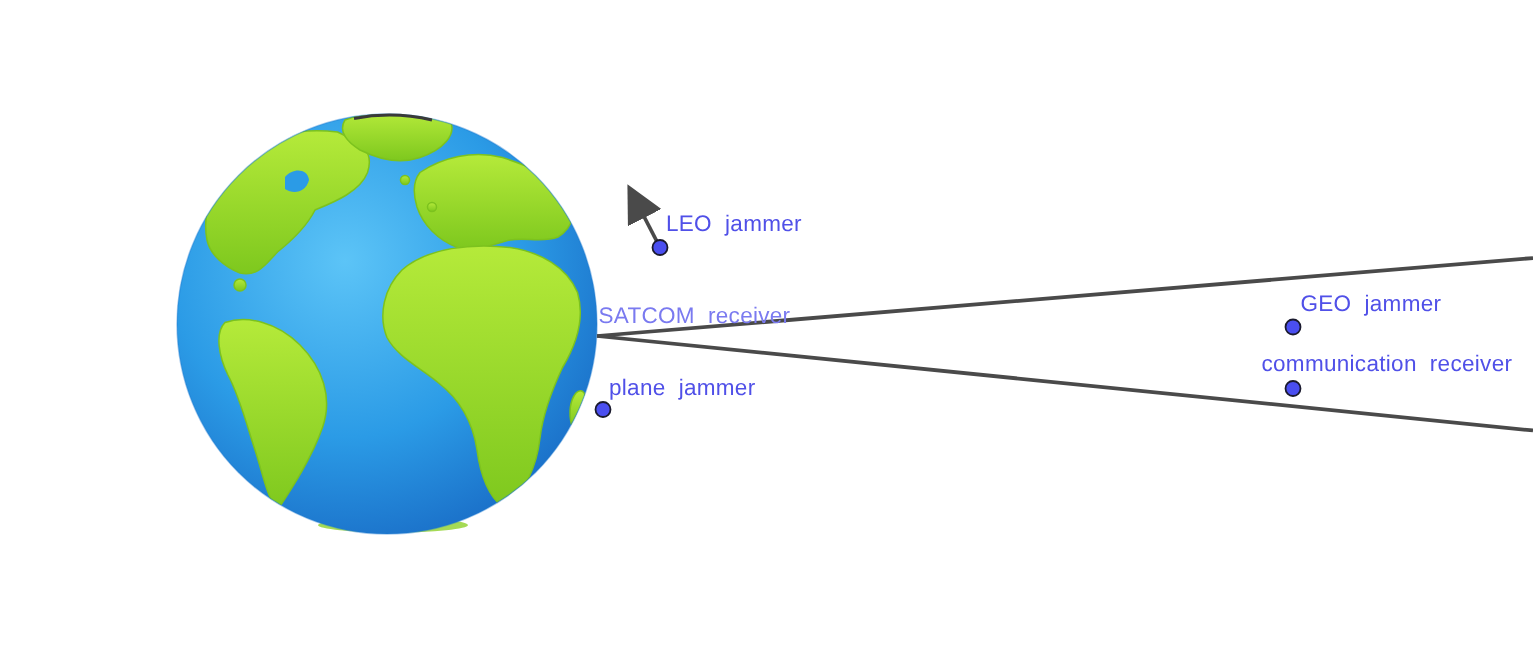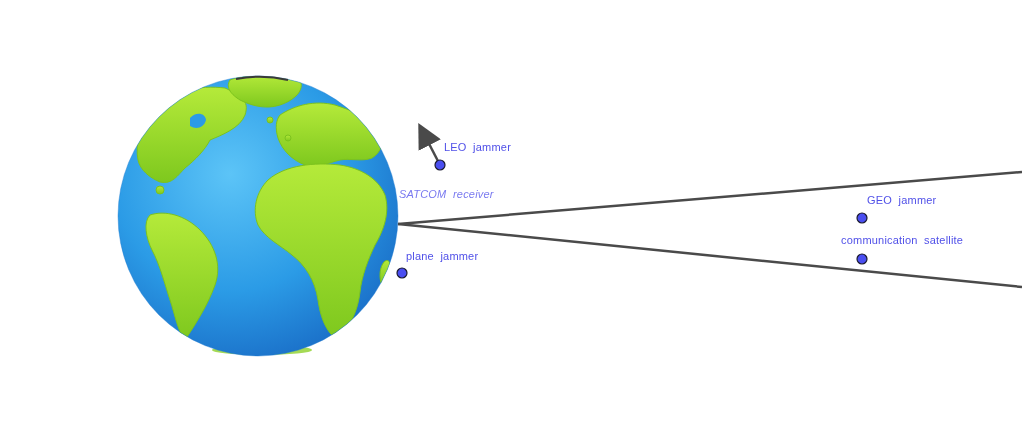--- a/index.html
+++ b/index.html
@@ -1,18 +1,18 @@
 <!DOCTYPE html>
 <html><head>
   <meta charset="utf-8">
   <style>
     html, body { margin: 0; padding: 0; background: #ffffff; }
     body { width: 1022px; height: 437px; overflow: hidden; position: relative; font-family: "Liberation Sans", sans-serif; }
     #canvas { position: absolute; left: 0; top: 0; width: 1022px; height: 437px; }
-    .label { position: absolute; font-size: 11px; color: #5050e8; white-space: pre; letter-spacing: 0.2px; }
+    .label { position: absolute; font-size: 15px; color: #5050e8; white-space: pre; letter-spacing: 0.2px; }
     .label.light { color: #7a7af0; }
   </style>
 </head>
 <body>
 
 <svg id="canvas" width="1022" height="437" viewBox="0 0 1022 437" xmlns="http://www.w3.org/2000/svg">
   <defs>
     <radialGradient id="oceanGrad" cx="40%" cy="35%" r="70%">
       <stop offset="0%" stop-color="#5cc4f7"></stop>
       <stop offset="60%" stop-color="#2b9be6"></stop>
@@ -62,16 +62,16 @@
 
   <line x1="440" y1="165" x2="424" y2="134" stroke="#4a4a4a" stroke-width="2.5" marker-end="url(#arrowHead)"></line>
 
   <circle cx="440" cy="165" r="5" fill="#4a4ef0" stroke="#1a1a2e" stroke-width="1.2"></circle>
   <circle cx="402" cy="273" r="5" fill="#4a4ef0" stroke="#1a1a2e" stroke-width="1.2"></circle>
   <circle cx="862" cy="218" r="5" fill="#4a4ef0" stroke="#1a1a2e" stroke-width="1.2"></circle>
   <circle cx="862" cy="259" r="5" fill="#4a4ef0" stroke="#1a1a2e" stroke-width="1.2"></circle>
 </svg>
 
 <div class="label" style="left:444px; top:141px;">LEO  jammer</div>
-<div class="label light" style="left:399px; top:188px;font-style:italic;">SATCOM  receiver</div>
+<div class="label light" style="left:399px; top:202px;">SATCOM  receiver</div>
 <div class="label" style="left:406px; top:250px;">plane  jammer</div>
 <div class="label" style="left:867px; top:194px;text-align:center;">GEO  jammer</div>
-<div class="label" style="left:841px; top:234px;">communication  satellite</div>
+<div class="label" style="left:841px; top:234px;">communication  receiver</div>
 
 </body></html>

